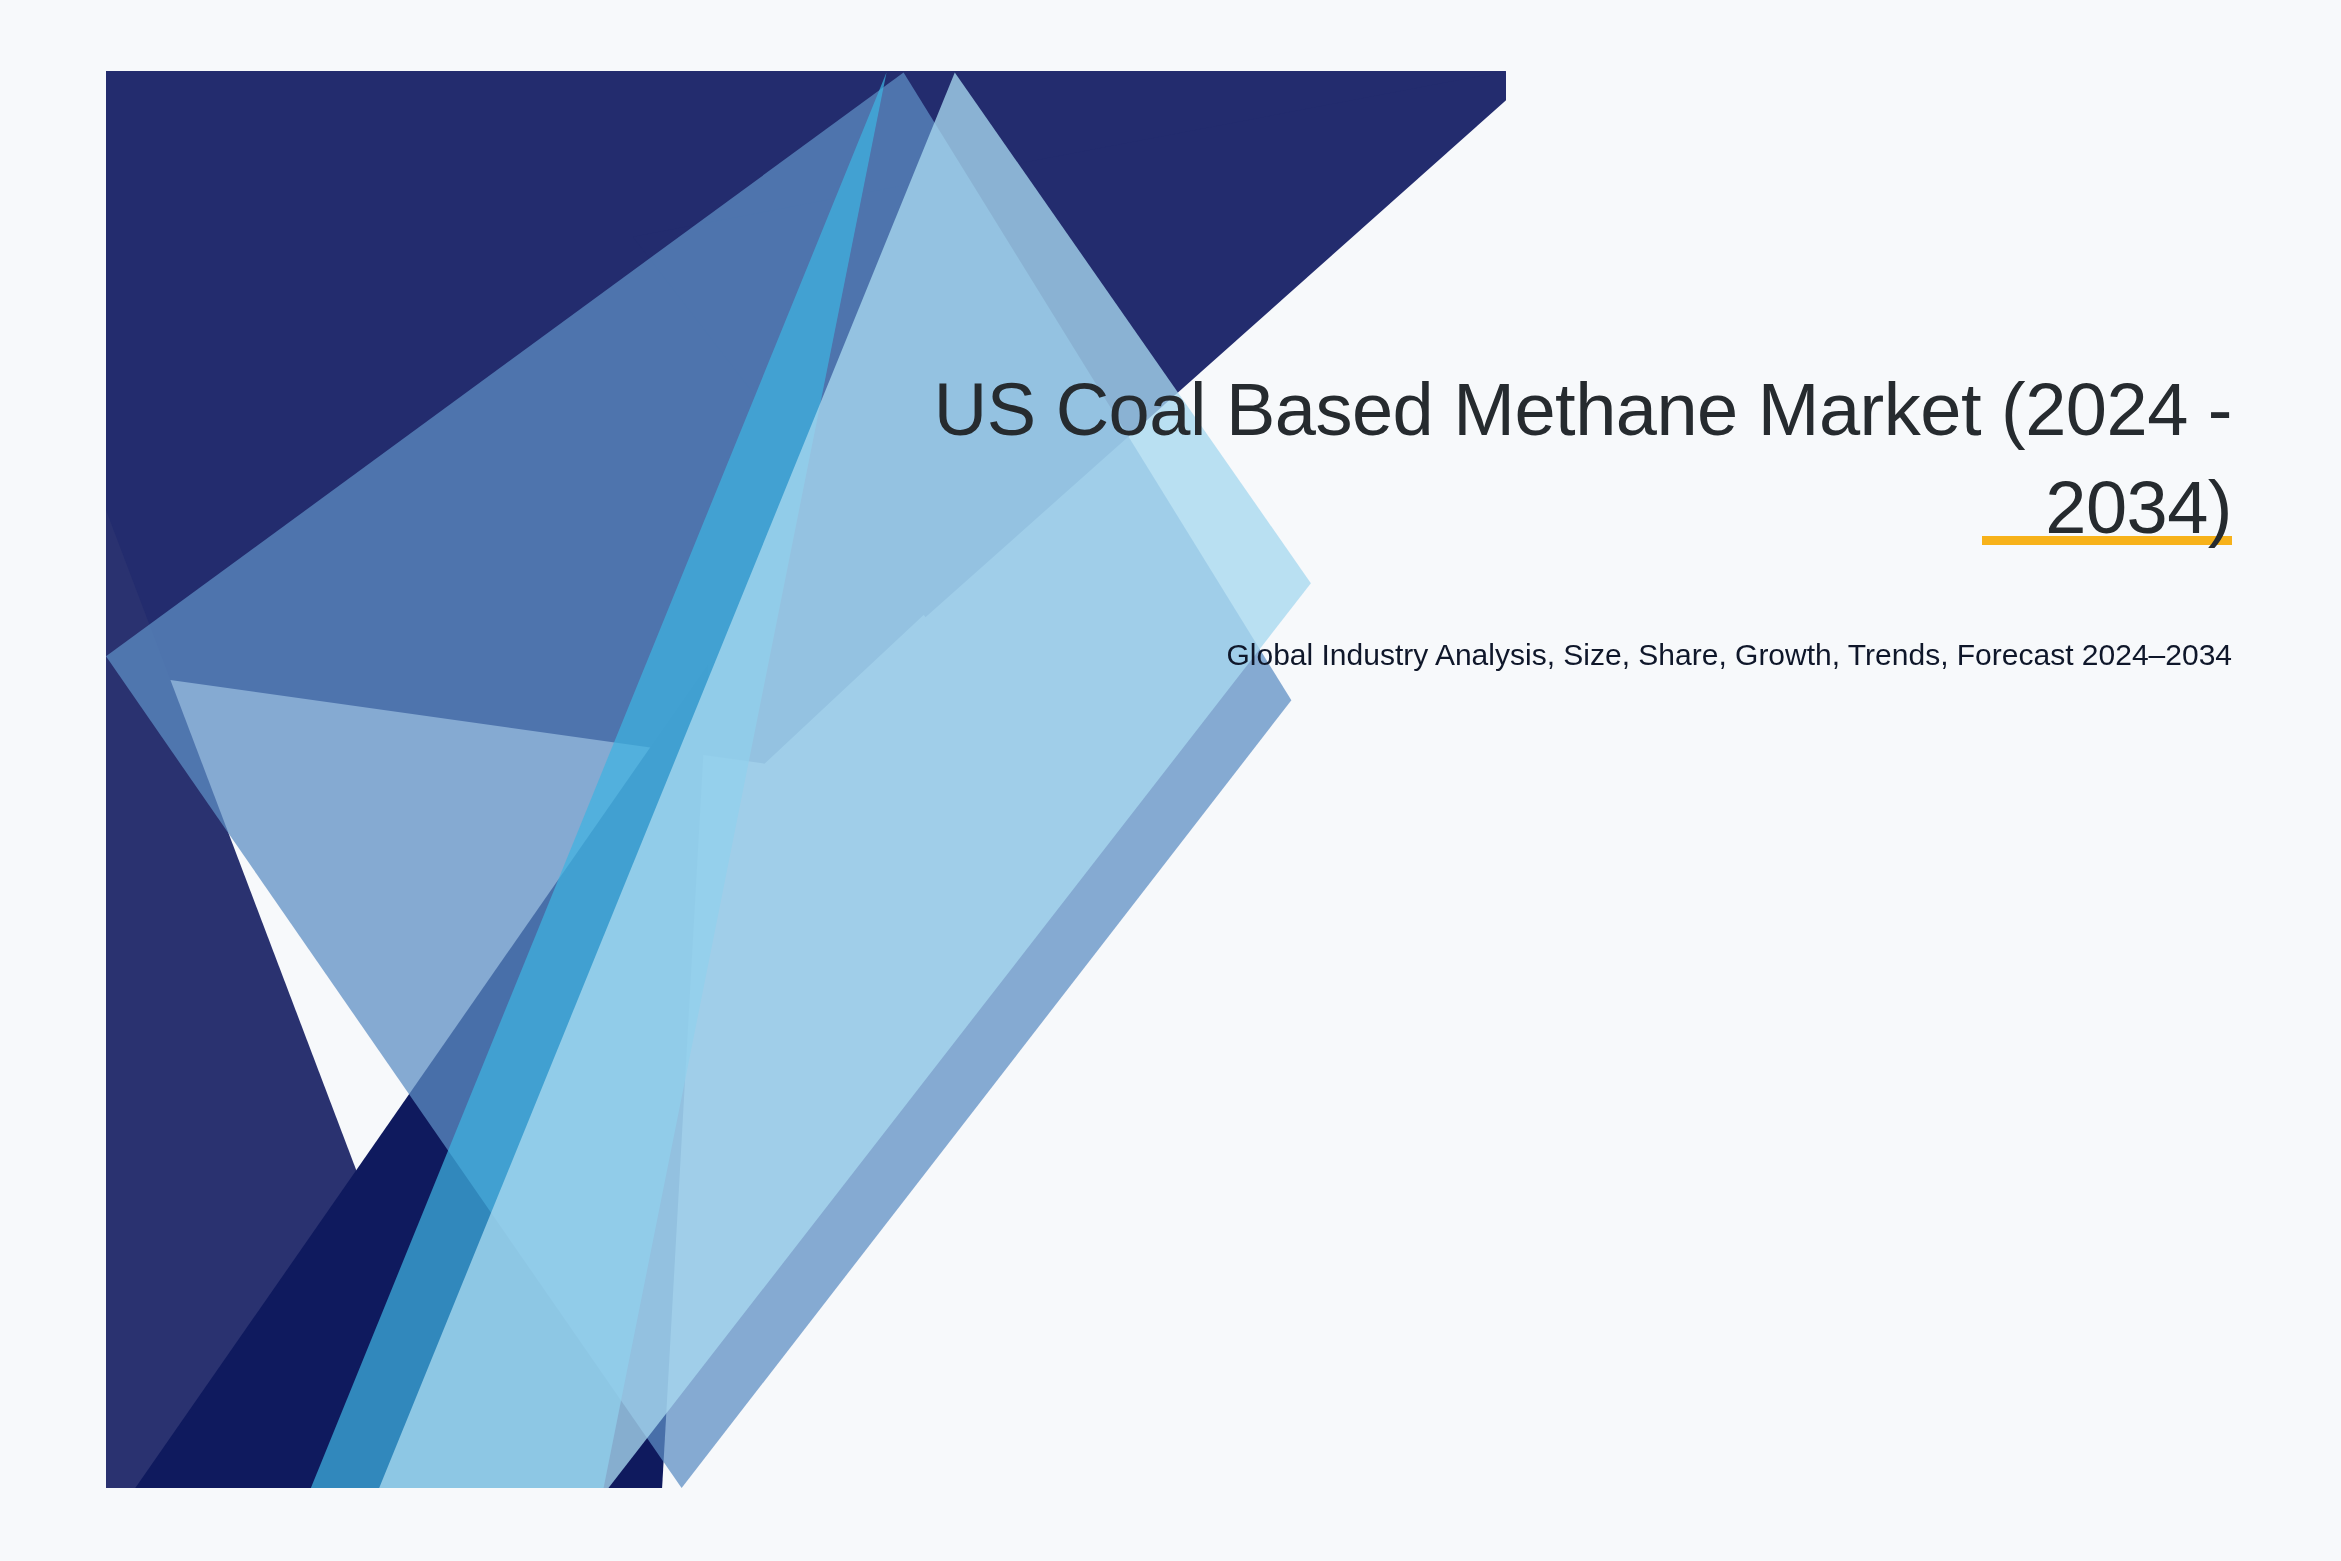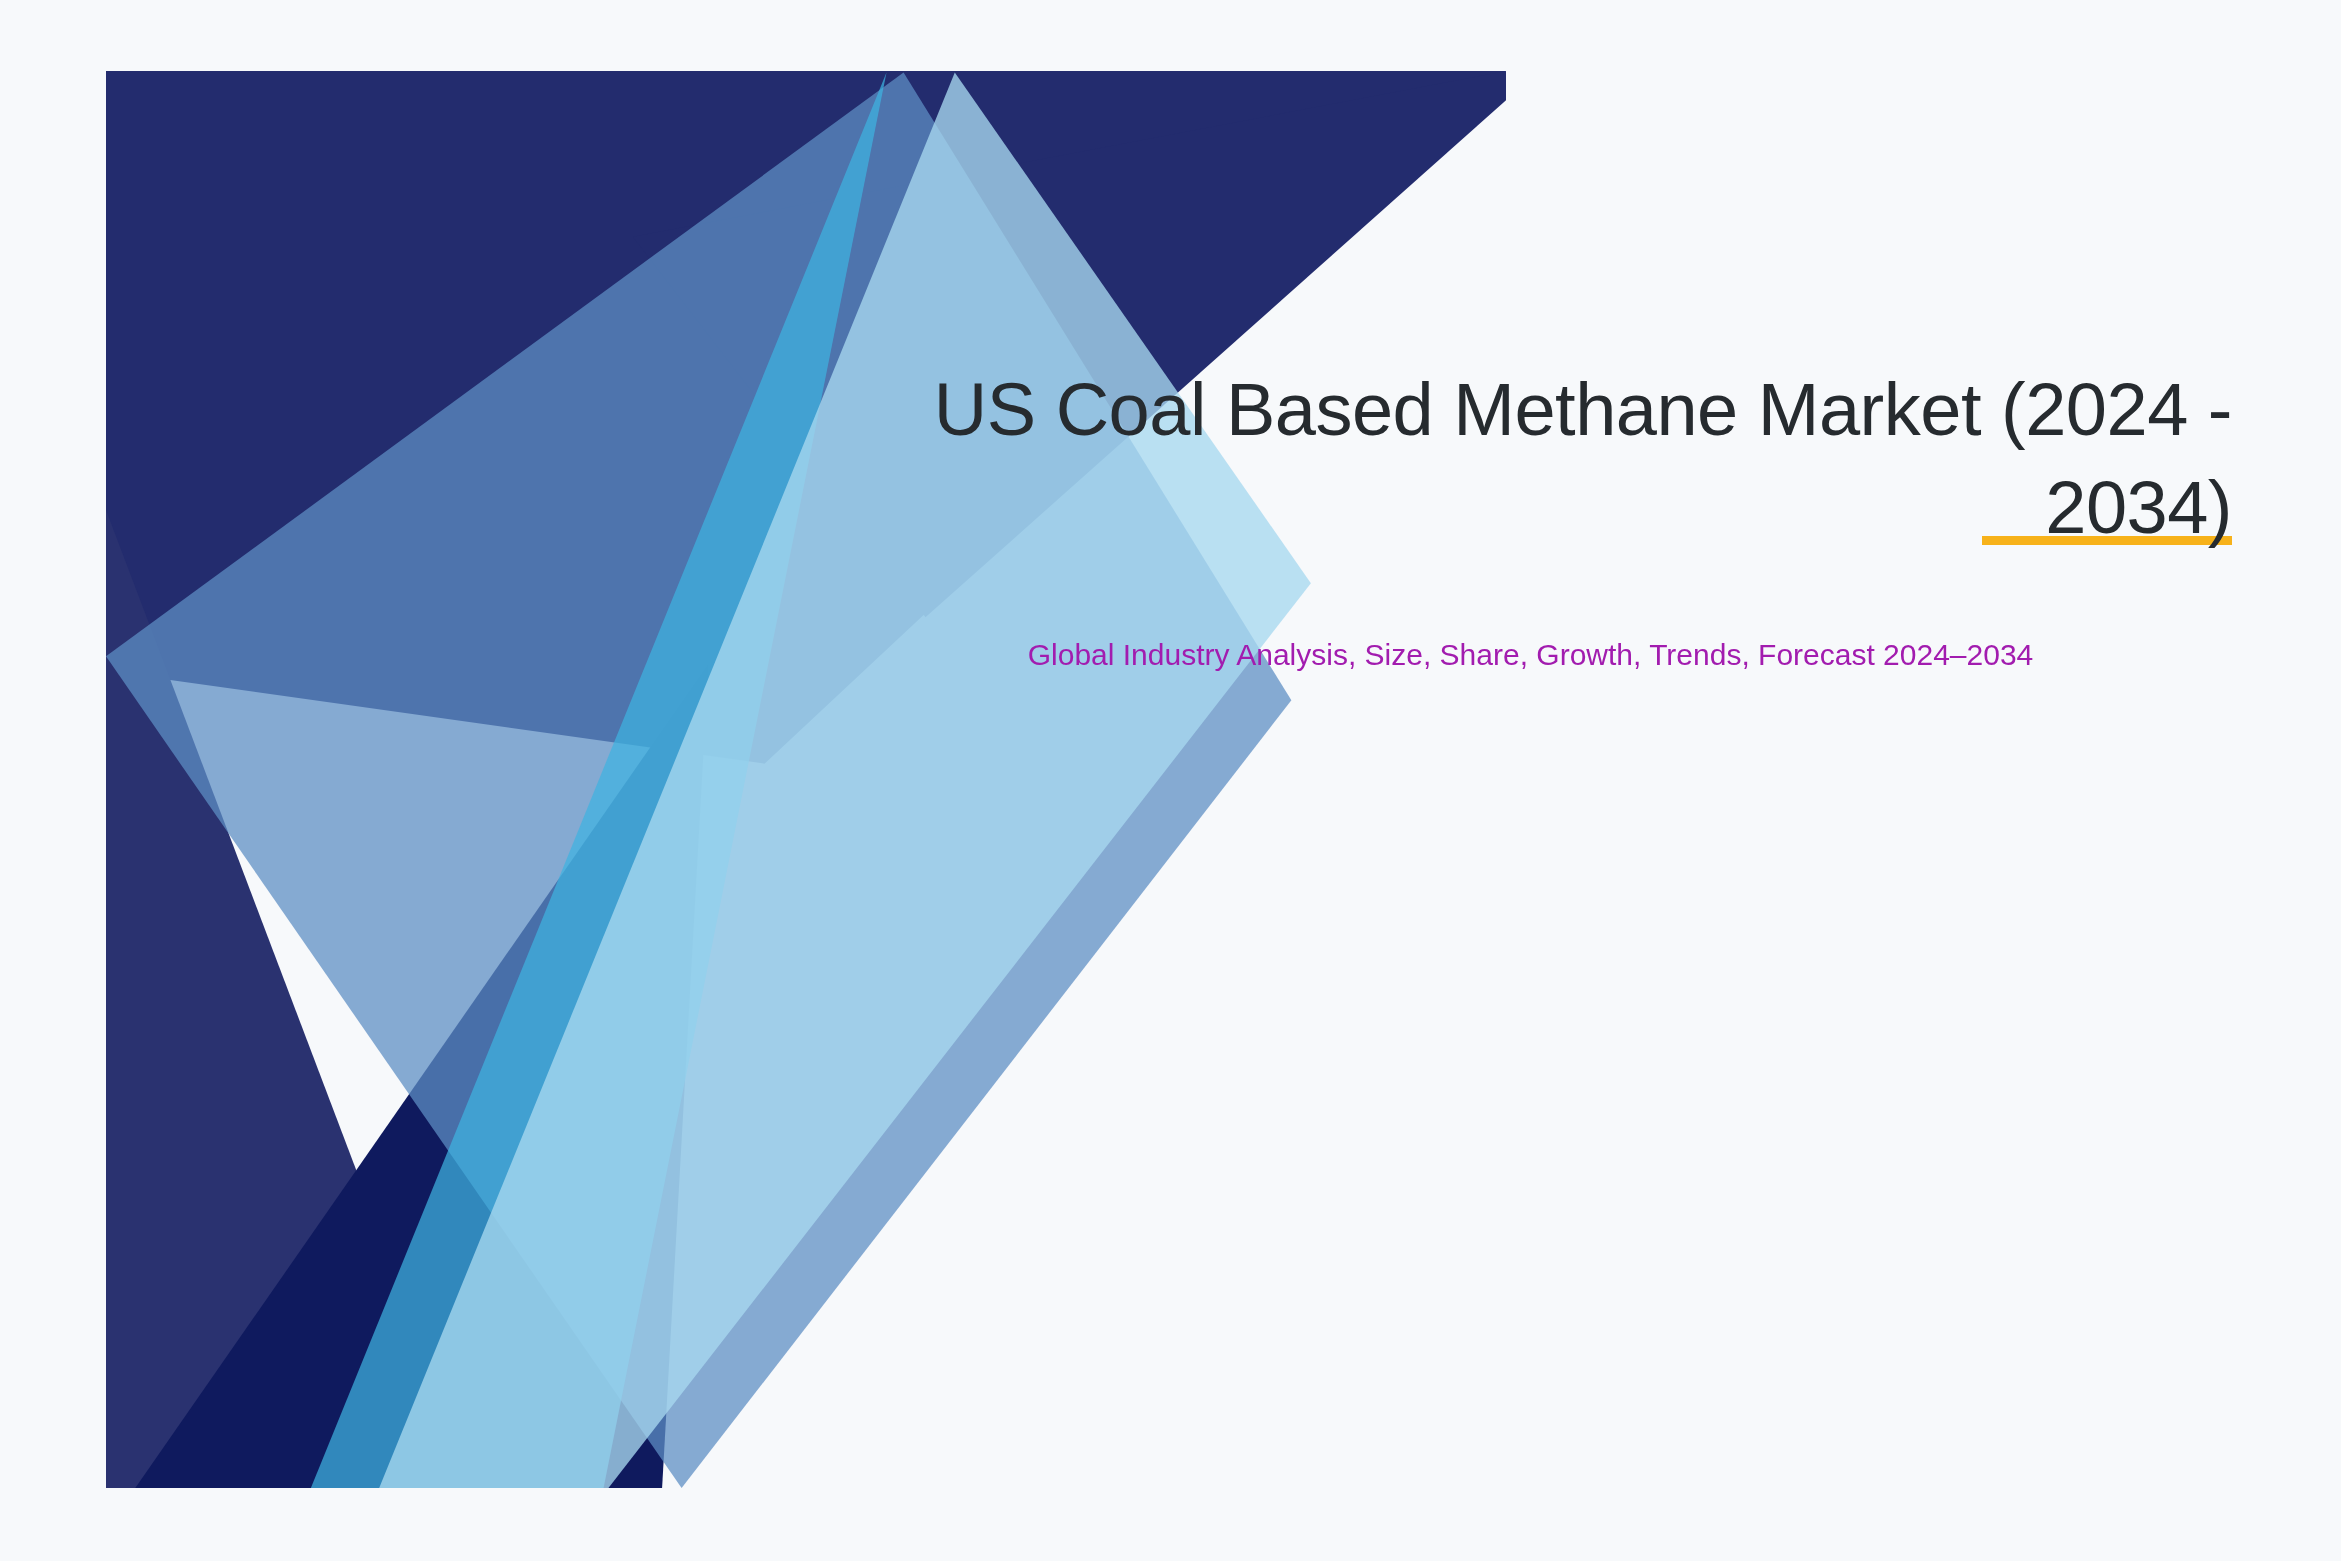--- a/index.html
+++ b/index.html
@@ -74,22 +74,22 @@
     background: #f7b21a;
     z-index: 1;
   }
 
   .cover-subtitle {
     margin: 78px 0 0 0;
     font-family: "Liberation Sans", "DejaVu Sans", sans-serif;
     font-weight: 400;
     font-size: 30px;
     line-height: 1.42;
-    color: #a21caf;
-    text-align: center;
+    color: #0f172a;
+    text-align: right;
     white-space: pre-wrap;
   }
 </style>
 </head>
 <body>
 
 <div id="cover">
 
   <div class="artwork">
     <svg viewBox="0 0 2870 2905" preserveAspectRatio="none">

